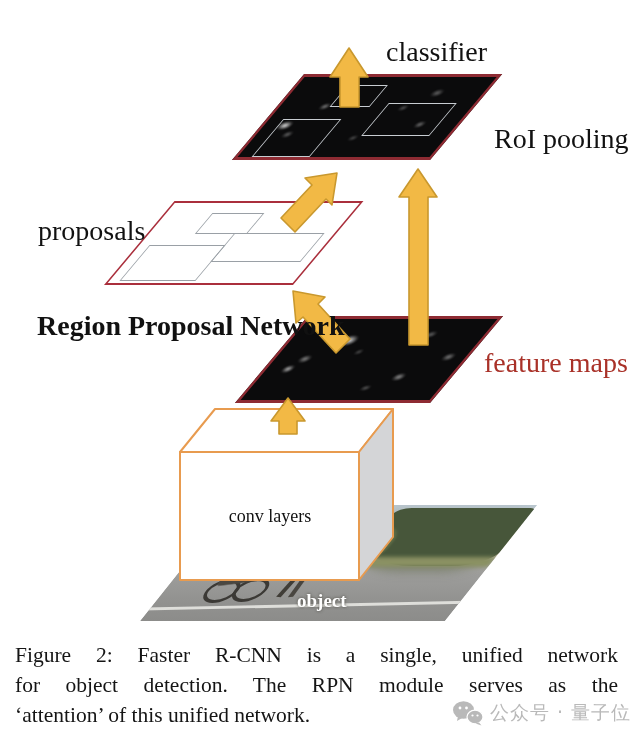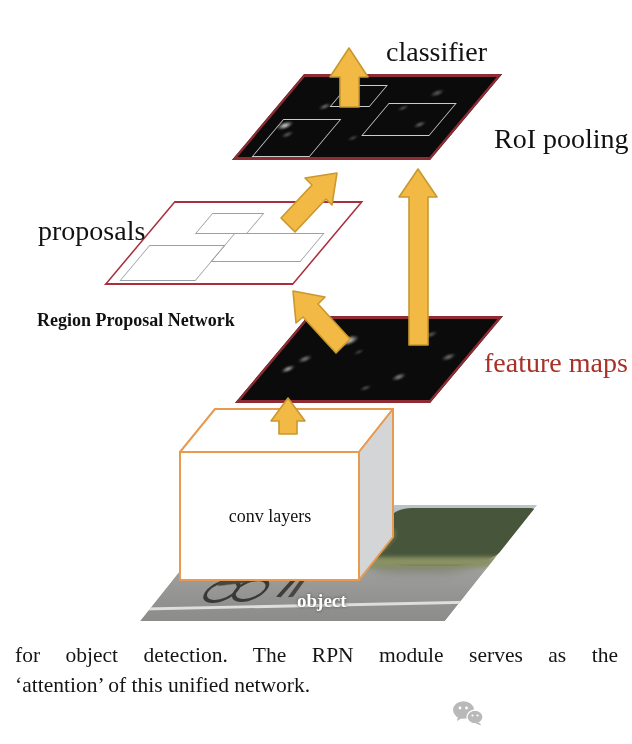--- a/index.html
+++ b/index.html
@@ -26,21 +26,21 @@
     border:2px solid var(--plane-border-red,#aa2f3c);z-index:3;}
   .pbox{position:absolute;border:1.5px solid var(--proposal-box-gray,#9aa0a6);}
   .rbox{position:absolute;border:1.5px solid var(--roi-box-gray,#c8cdd2);}
   .sm{position:absolute;background:radial-gradient(ellipse at center,rgba(255,255,255,.95) 0%,rgba(255,255,255,0) 70%);filter:blur(1px);}
 
   
   .label{position:absolute;color:#111;font-size:28px;white-space:nowrap;z-index:6;}
   #lbl-classifier{left:386px;top:36px;}
   #lbl-roi{left:462px;top:123px;margin-left:32px;}
   #lbl-proposals{left:38px;top:215px;}
-  #lbl-rpn{left:37px;top:310px;font-size:18px;font-weight:bold;}
+  #lbl-rpn{left:37px;top:310px;font-size:28px;font-weight:bold;}
   #lbl-featmaps{left:484px;top:347px;color:var(--feature-maps-red,#a93128);}
   #lbl-conv{left:180px;top:506px;width:180px;text-align:center;font-size:18px;white-space:nowrap;}
   #lbl-image{left:297px;top:590px;font-size:19px;font-weight:bold;color:#fff;
     text-shadow:0 0 3px rgba(60,58,48,.85);z-index:6;}
 
   
   #photo{position:absolute;left:140px;top:505px;width:305px;height:116px;
     transform:skewX(-38.5deg);transform-origin:0 100%;overflow:hidden;z-index:1;}
   .photo-base{position:absolute;inset:0;
     background:linear-gradient(180deg,#b9c6ce 0%,#c4ccd0 13%,#b7b299 20%,#c9ba92 30%,#bcae89 40%,#a8a7a2 48%,#9c9c9a 62%,#939391 80%,#8c8c8a 100%);}
@@ -129,28 +129,30 @@
 
 <div id="lbl-classifier" class="label">classifier</div>
 <div id="lbl-roi" class="label">RoI pooling</div>
 <div id="lbl-proposals" class="label">proposals</div>
 <div id="lbl-rpn" class="label">Region Proposal Network</div>
 <div id="lbl-featmaps" class="label">feature maps</div>
 <div id="lbl-conv" class="label">conv layers</div>
 <div id="lbl-image" class="label">object</div>
 
 <div id="caption">
+  <div class="cap-line">Figure 2: Faster R-CNN is a single, unified network</div>
   <div class="cap-line">for object detection. The RPN module serves as the</div>
   <div class="cap-line last">‘attention’ of this unified network.</div>
 </div>
 
 <div id="watermark">
   <svg width="32" height="26" viewBox="0 0 32 26">
     <ellipse cx="11.5" cy="10" rx="10.5" ry="8.8" fill="#b9b9b9"></ellipse>
     <polygon points="6,16 5,21 11,17.5" fill="#b9b9b9"></polygon>
     <circle cx="8" cy="8" r="1.4" fill="#ffffff"></circle>
     <circle cx="14.5" cy="8" r="1.4" fill="#ffffff"></circle>
     <ellipse cx="23" cy="17" rx="8" ry="6.8" fill="#b9b9b9" stroke="#ffffff" stroke-width="1.2"></ellipse>
     <polygon points="27,22.5 29.5,25.5 23.5,23.5" fill="#b9b9b9"></polygon>
     <circle cx="20.5" cy="15.5" r="1.1" fill="#ffffff"></circle>
     <circle cx="25.5" cy="15.5" r="1.1" fill="#ffffff"></circle>
   </svg>
+  <span>公众号 · 量子位</span>
 </div>
 
 </body></html>

